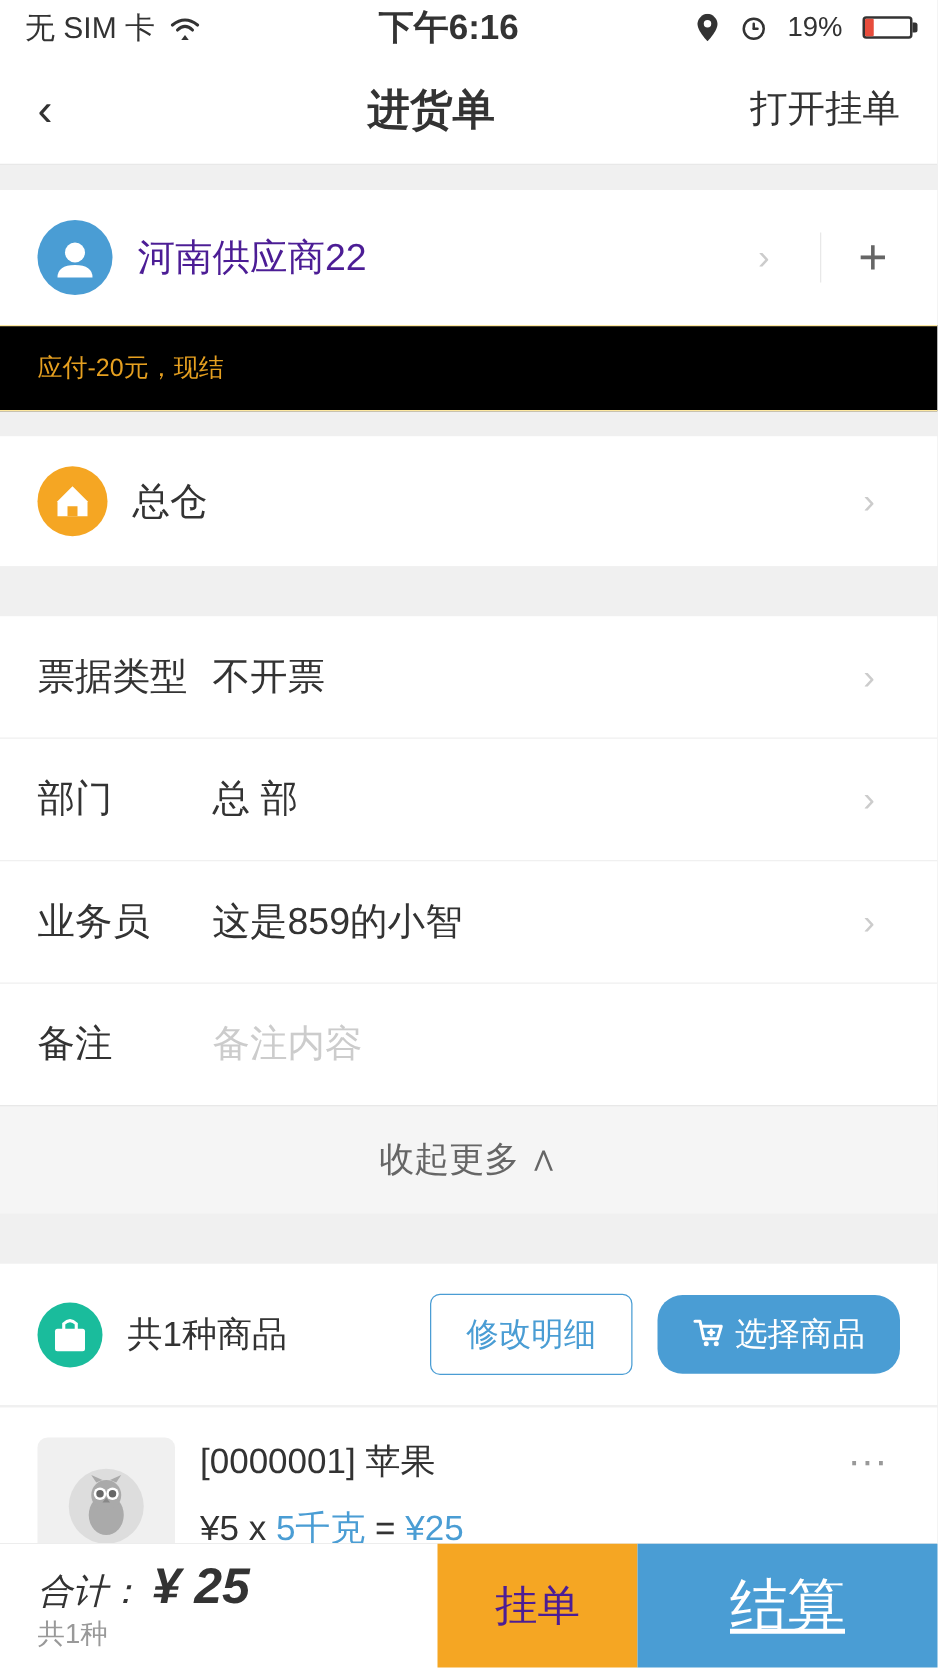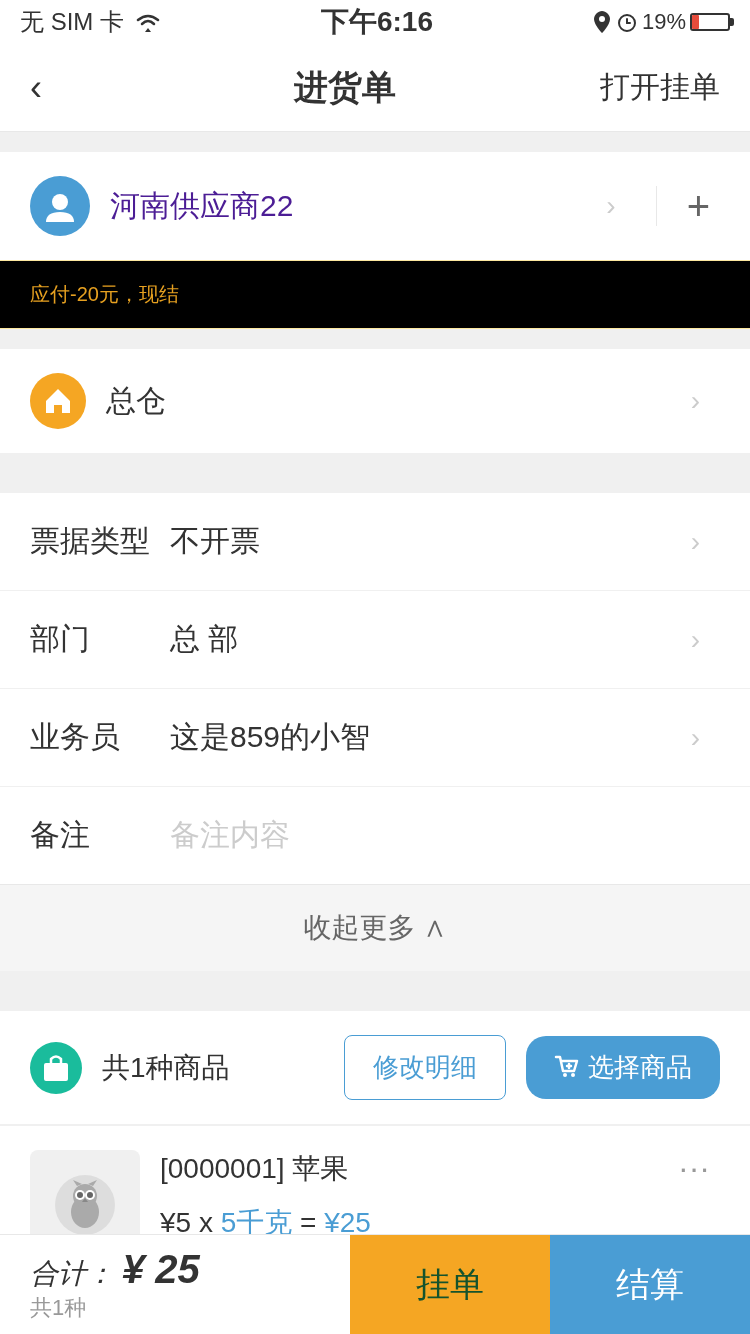--- a/index.html
+++ b/index.html
@@ -19,21 +19,21 @@
       background: #fff;
       display: flex;
       align-items: center;
       justify-content: space-between;
       padding: 0 20px;
       font-size: 24px;
       font-weight: 500;
     }
     .status-left { display: flex; align-items: center; gap: 10px; }
     .status-center { font-size: 28px; font-weight: 600; }
-    .status-right { display: flex; align-items: center; gap: 4px; font-size: 22px; }
+    .status-right { display: flex; align-items: center; gap: 16px; font-size: 22px; }
     .battery {
       width: 40px; height: 18px; border: 2px solid #333; border-radius: 3px;
       position: relative; display: inline-block;
     }
     .battery::after {
       content: '';
       position: absolute;
       right: -6px; top: 50%; transform: translateY(-50%);
       width: 4px; height: 8px; background: #333; border-radius: 0 2px 2px 0;
     }
@@ -301,40 +301,41 @@
     .total-amount {
       font-size: 40px;
       font-weight: 700;
       color: #333;
     }
     .total-sub {
       font-size: 22px;
       color: #999;
     }
     .btn-hang {
-      width: 200px;
+      width: 160px;
       background: #f5a623;
-      color: #14532d;
+      color: #4c1d95;
       font-size: 34px;
       display: flex;
       align-items: center;
       justify-content: center;
       cursor: pointer;
       border: none;
     }
     .btn-settle {
-      width: 200px;
+      width: 240px;
       background: #4a9dd4;
       color: #fff;
-      font-size: 34px;
+      font-size: 46px;
       display: flex;
       align-items: center;
       justify-content: center;
       cursor: pointer;
       border: none;
+      text-decoration: underline;
     }
   </style>
 </head>
 <body>
 
 <div class="status-bar">
   <div class="status-left">
     <span>无 SIM 卡</span>
     <svg width="28" height="20" viewBox="0 0 28 20">
       <path d="M14 16 L17 20 L11 20 Z" fill="#333"></path>

